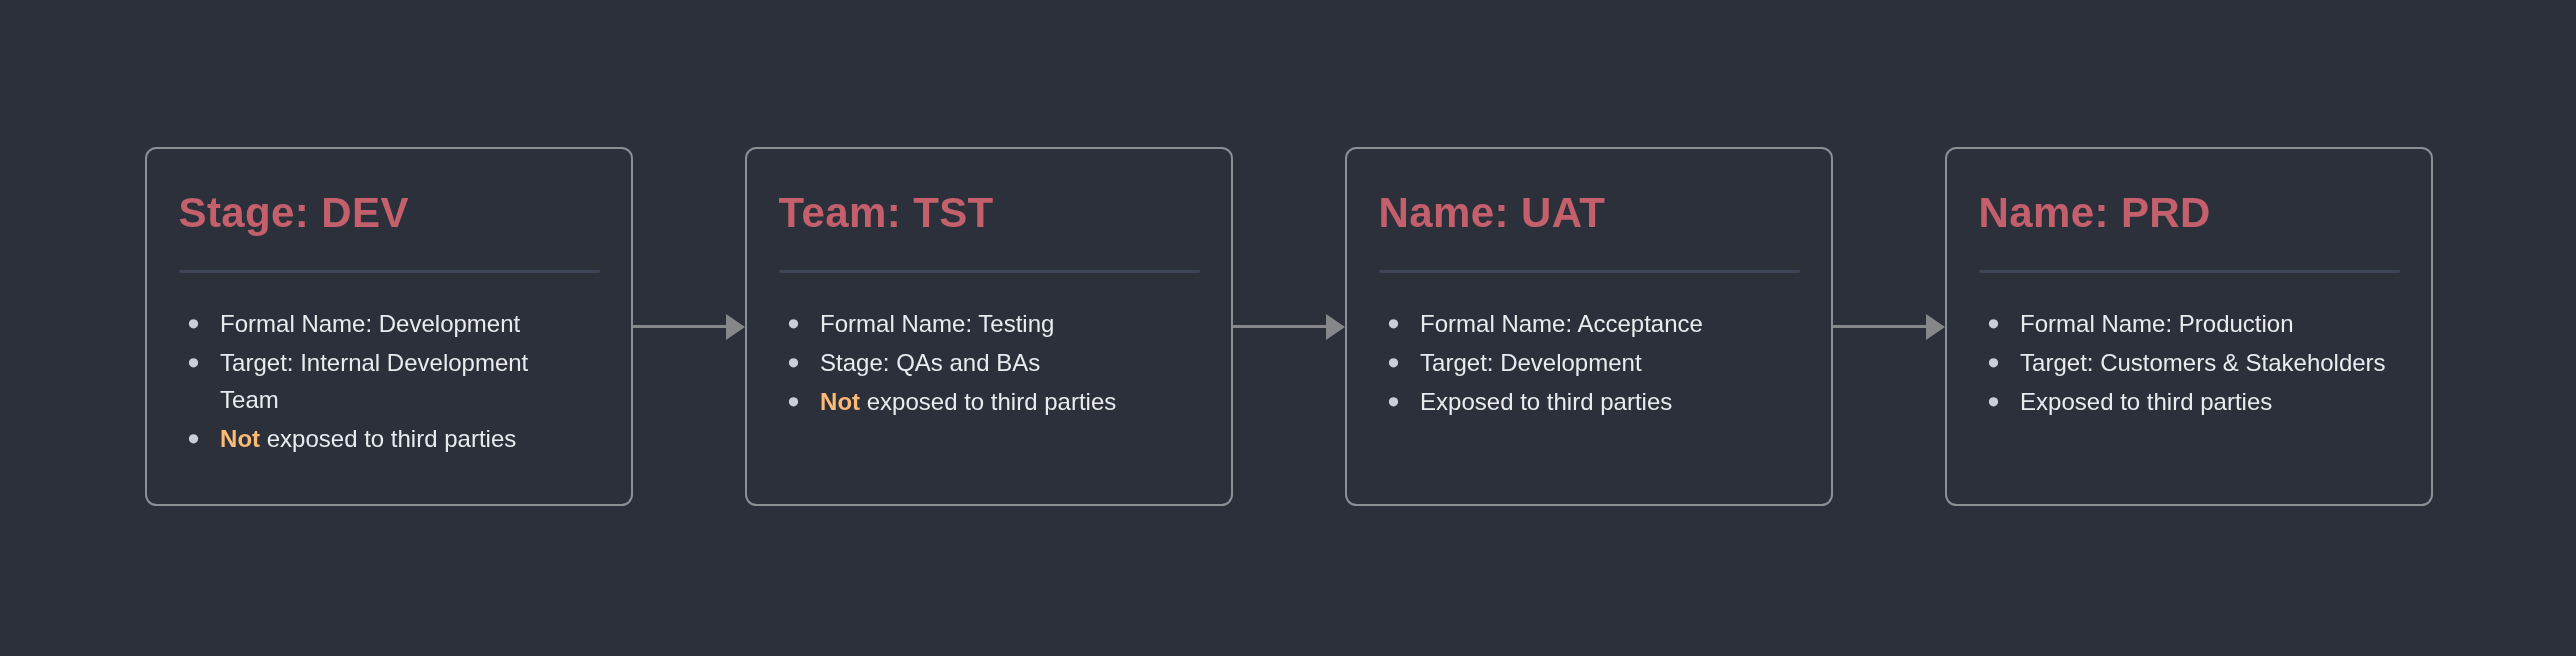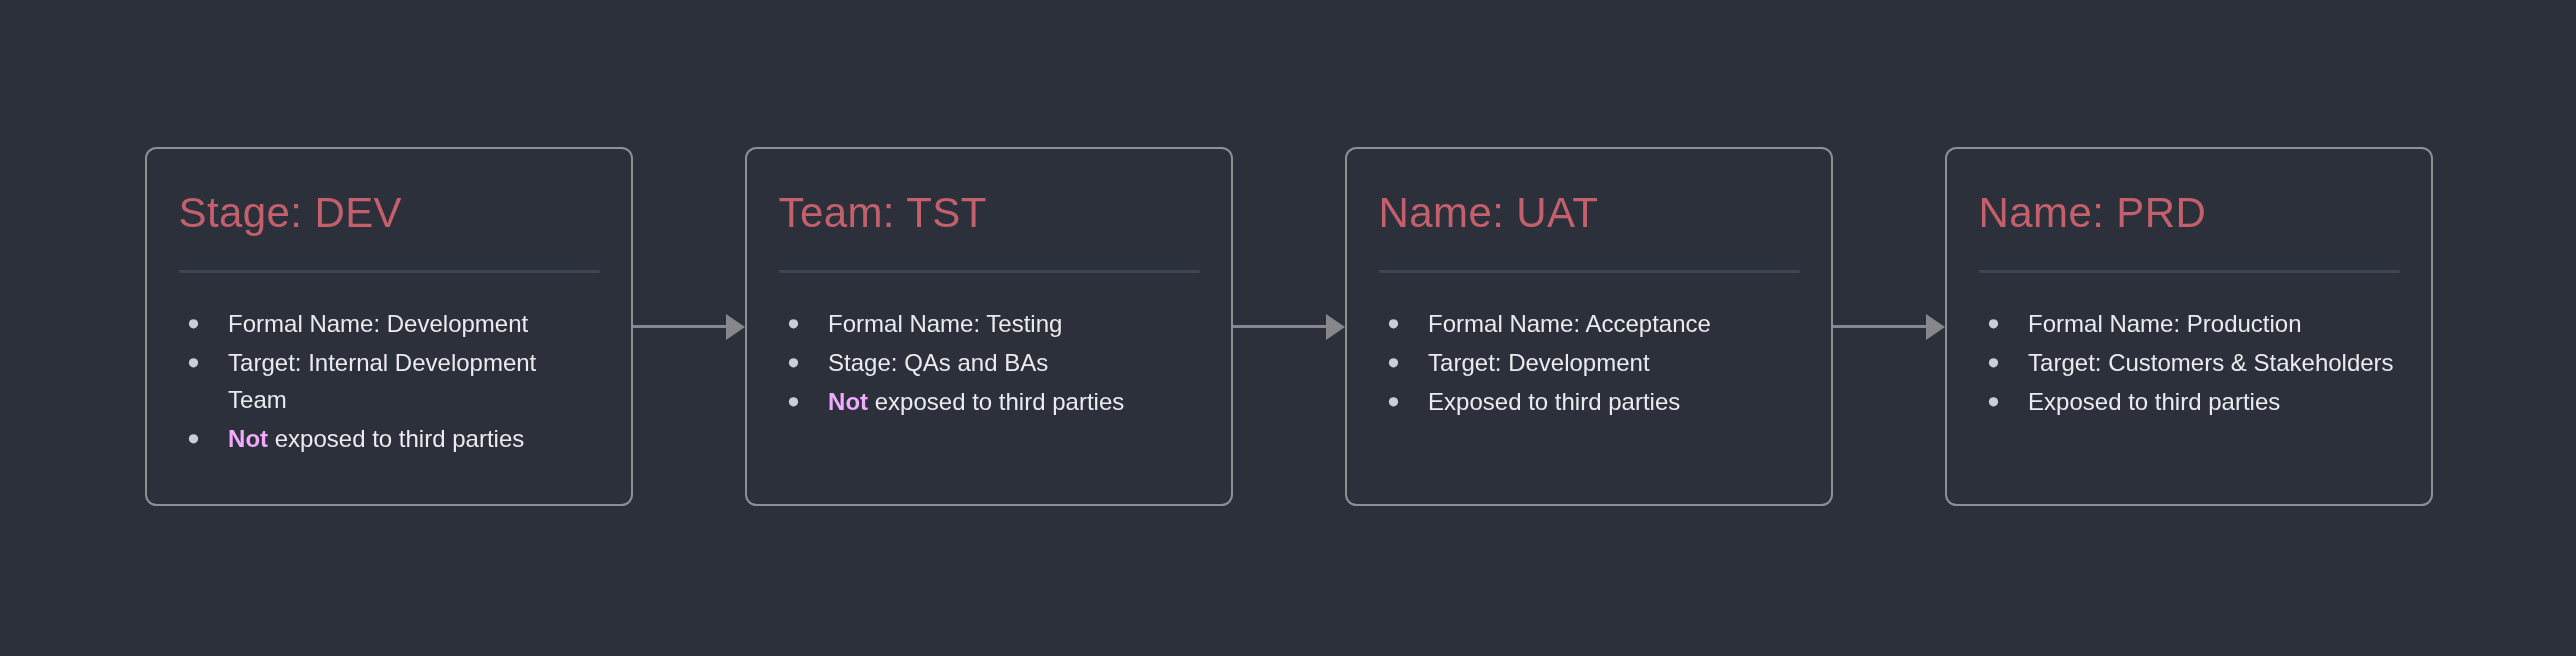--- a/index.html
+++ b/index.html
@@ -30,21 +30,21 @@
     flex: 0 0 488px;
     box-sizing: border-box;
     height: 359px;
     border: 2.1px solid #8c8f94;
     border-radius: 11.4px;
     background: #2b303b;
     padding: 40px 31.5px 0 31.5px;
   }
   .card-title {
     font-size: 42px;
-    font-weight: normal;
+    font-weight: bold;
     color: #c4606c;
     line-height: 1.15;
     letter-spacing: 0.4px;
   }
   .divider {
     margin-top: 33px;
     height: 2.9px;
     width: 100%;
     background: #3e4557;
     border-radius: 1.4px;
@@ -64,24 +64,23 @@
     color: #e9ebee;
   }
   .dot {
     color: #c9ced8;
     font-size: 21.5px;
     line-height: 37px;
     flex: 0 0 auto;
   }
   .btext {
     white-space: pre-line;
-    margin-left: 8px;
   }
   .hl {
-    color: #f0abfc;
+    color: #fdba74;
     font-weight: bold;
   }
   .arrow {
     flex: 1 1 auto;
     display: flex;
     align-items: center;
     min-width: 0;
   }
   .arrow-line {
     flex: 1 1 auto;

